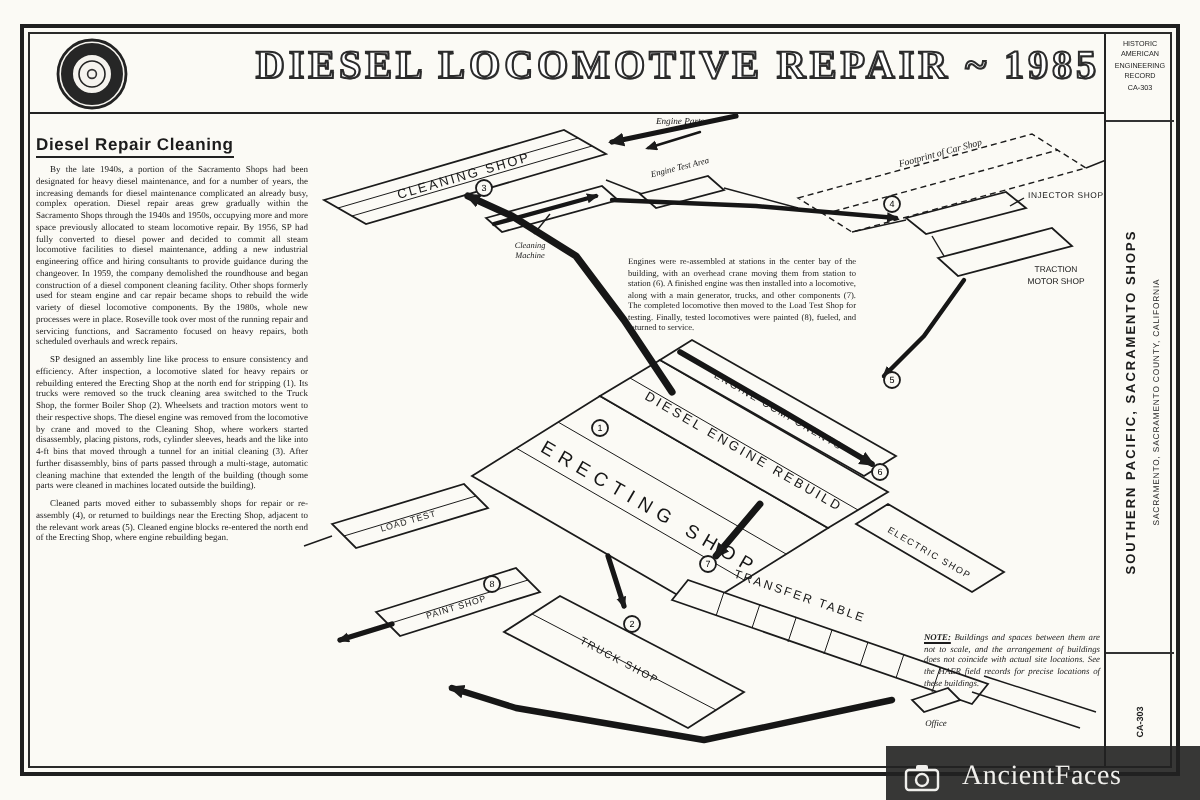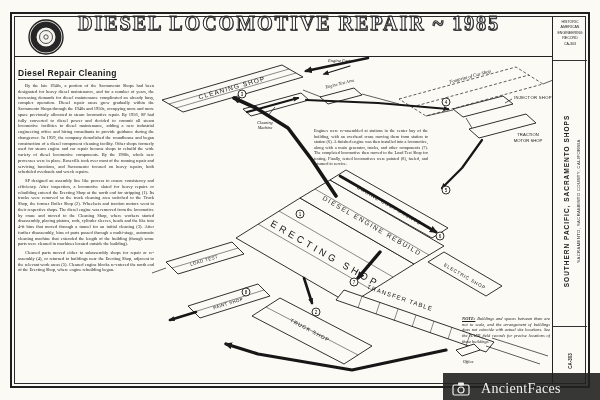--- a/index.html
+++ b/index.html
@@ -9,21 +9,21 @@
     font-family:"Liberation Serif", serif;
     -webkit-text-size-adjust:none;
   }
   .sheet{position:absolute;inset:0;background:#fbfaf5;}
   .frame-outer{position:absolute;left:10px;top:12px;right:10px;bottom:12px;border:2px solid #1f1f1f;pointer-events:none;z-index:3;}
   .frame-inner{position:absolute;left:14px;top:16px;right:14px;bottom:16px;border:0.8px solid #2a2a2a;pointer-events:none;z-index:3;}
   .header-rule{position:absolute;left:14px;top:56px;width:538px;border-top:1px solid #222;z-index:2;}
 
   .logo{position:absolute;left:24px;top:15px;z-index:2;}
   .main-title{
-    position:absolute;left:78px;top:12px;width:472px;text-align:left;white-space:nowrap;
+    position:absolute;left:78px;top:22px;width:472px;text-align:right;white-space:nowrap;
     font-family:"Liberation Serif",serif;font-weight:bold;font-size:20px;letter-spacing:2px;
     color:#ffffff;-webkit-text-stroke:1px #2b2b2b;text-shadow:0.6px 0.6px 0 #555;
     z-index:2;
   }
 
   .left-col{position:absolute;left:18px;top:62px;width:136px;z-index:2;color:#1c1c1c;}
   .left-col h2{
     font-family:"Liberation Sans",sans-serif;font-size:8.5px;font-weight:bold;margin:0 0 3px 0;
     border-bottom:0.8px solid #222;display:inline-block;padding-bottom:1px;letter-spacing:0.3px;
   }

